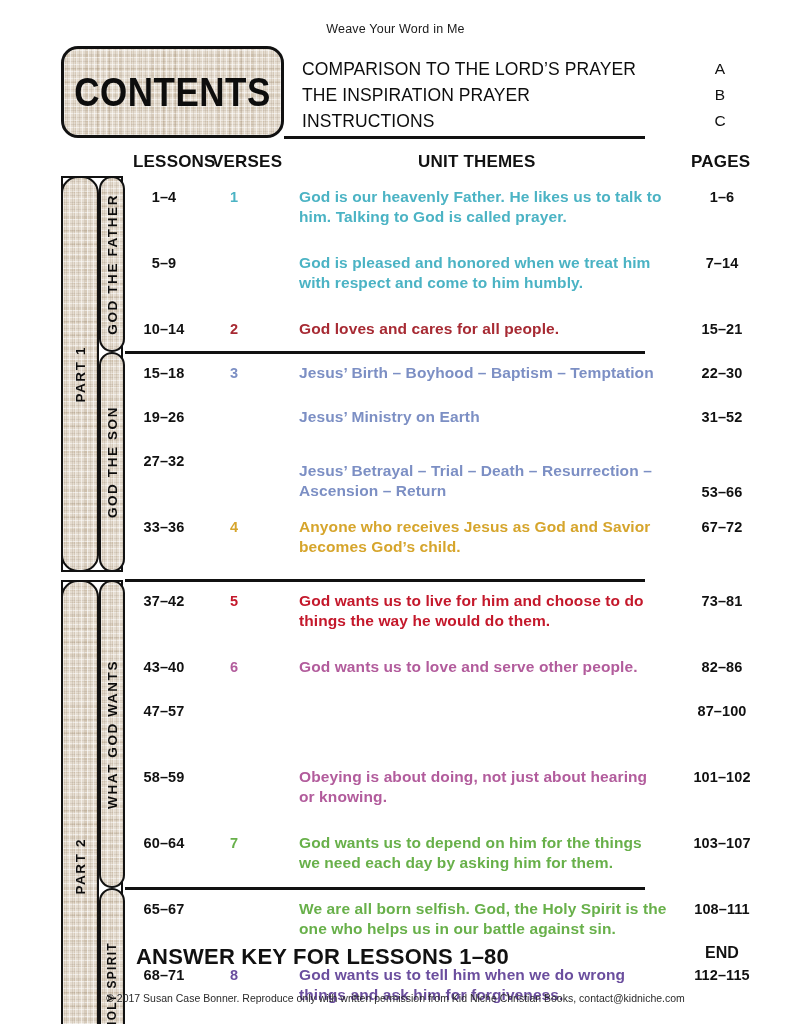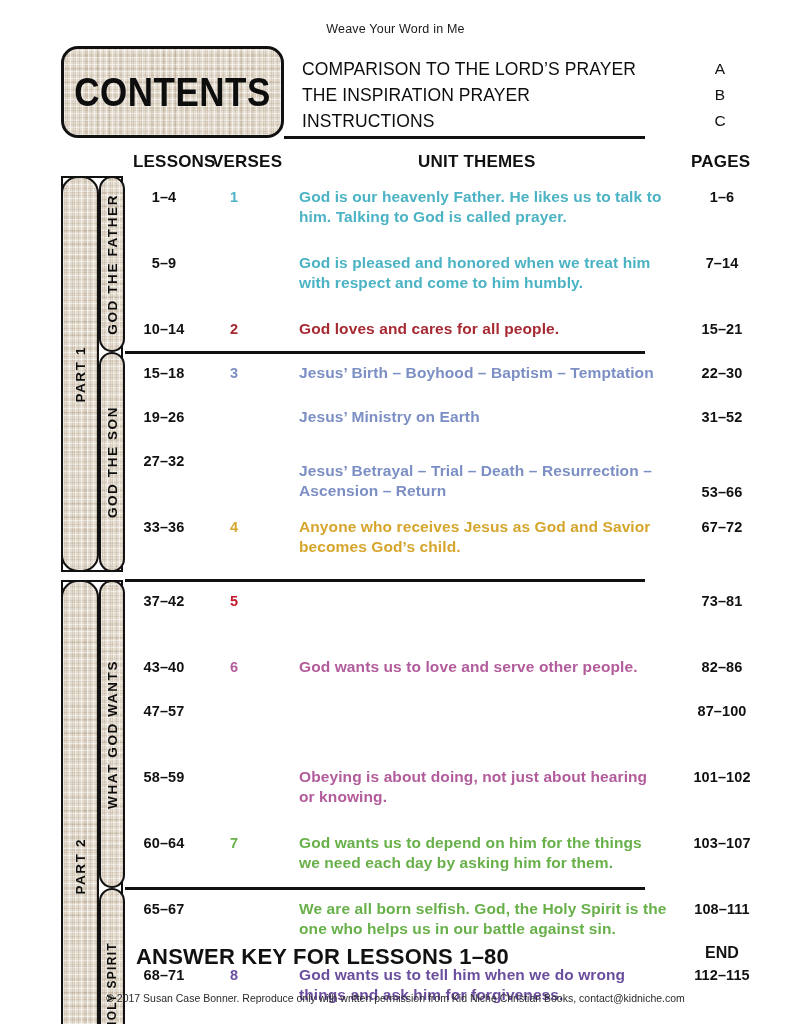--- a/index.html
+++ b/index.html
@@ -226,20 +226,21 @@
       <div class="part-bar linen" style="left: 61px; top: 580px; width: 38px; height: 572px;">
         <span class="vlabel">PART 2</span>
       </div>
       <div class="sub-bar linen" style="left: 99px; top: 580px; width: 26px; height: 308px;">
         <span class="vlabel">WHAT GOD WANTS</span>
       </div>
       <div class="divider" style="left: 125px; top: 579px; width: 520px;"></div>
       <div class="row" style="top: 580px; height: 66px;">
         <div class="c-lessons" style="top: 13px;">37–42</div>
         <div class="c-verses" style="top: 13px; color: rgb(196, 24, 43);">5</div>
+        <div class="c-theme" style="top: 11px; color: rgb(196, 24, 43);">God wants us to live for him and choose to do things the way he would do them.</div>
         <div class="c-pages" style="top: 13px;">73–81</div>
       </div>
       <div class="row" style="top: 646px; height: 44px;">
         <div class="c-lessons" style="top: 13px;">43–40</div>
         <div class="c-verses" style="top: 13px; color: rgb(178, 92, 156);">6</div>
         <div class="c-theme" style="top: 11px; color: rgb(178, 92, 156);">God wants us to love and serve other people.</div>
         <div class="c-pages" style="top: 13px;">82–86</div>
       </div>
       <div class="row" style="top: 690px; height: 66px;">
         <div class="c-lessons" style="top: 13px;">47–57</div>

